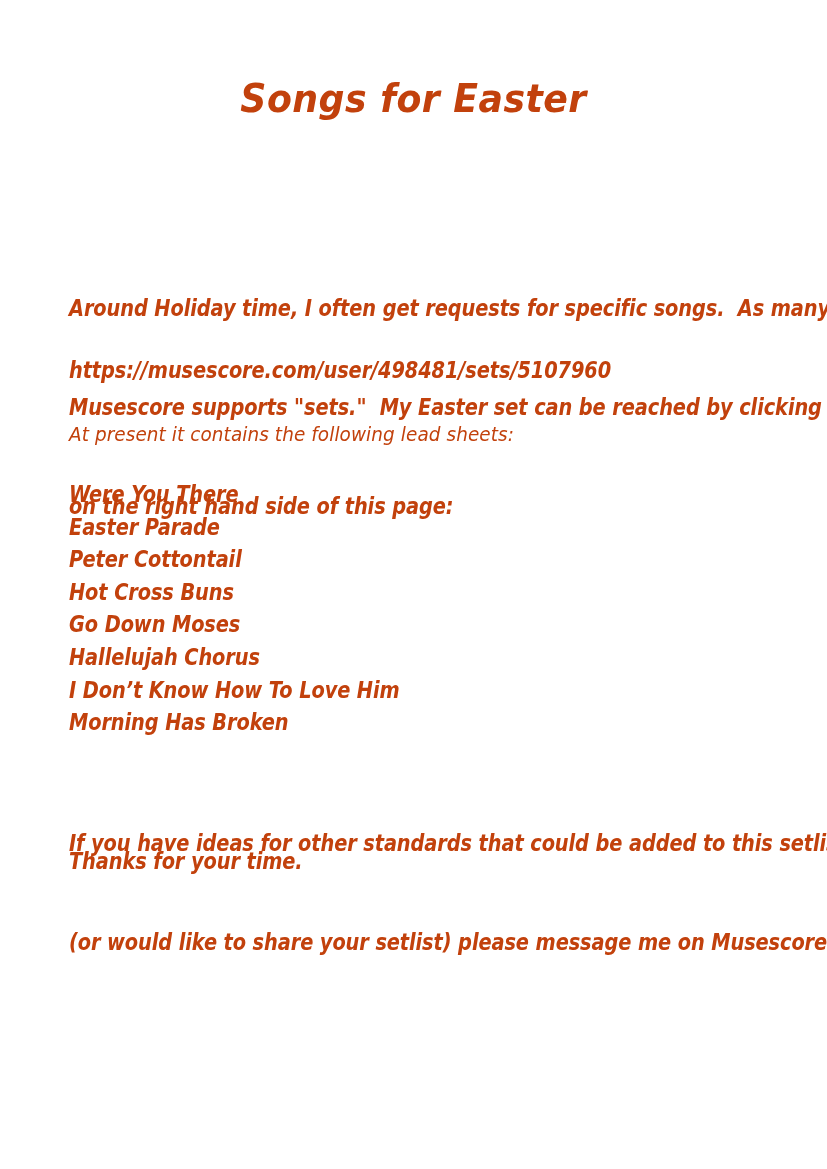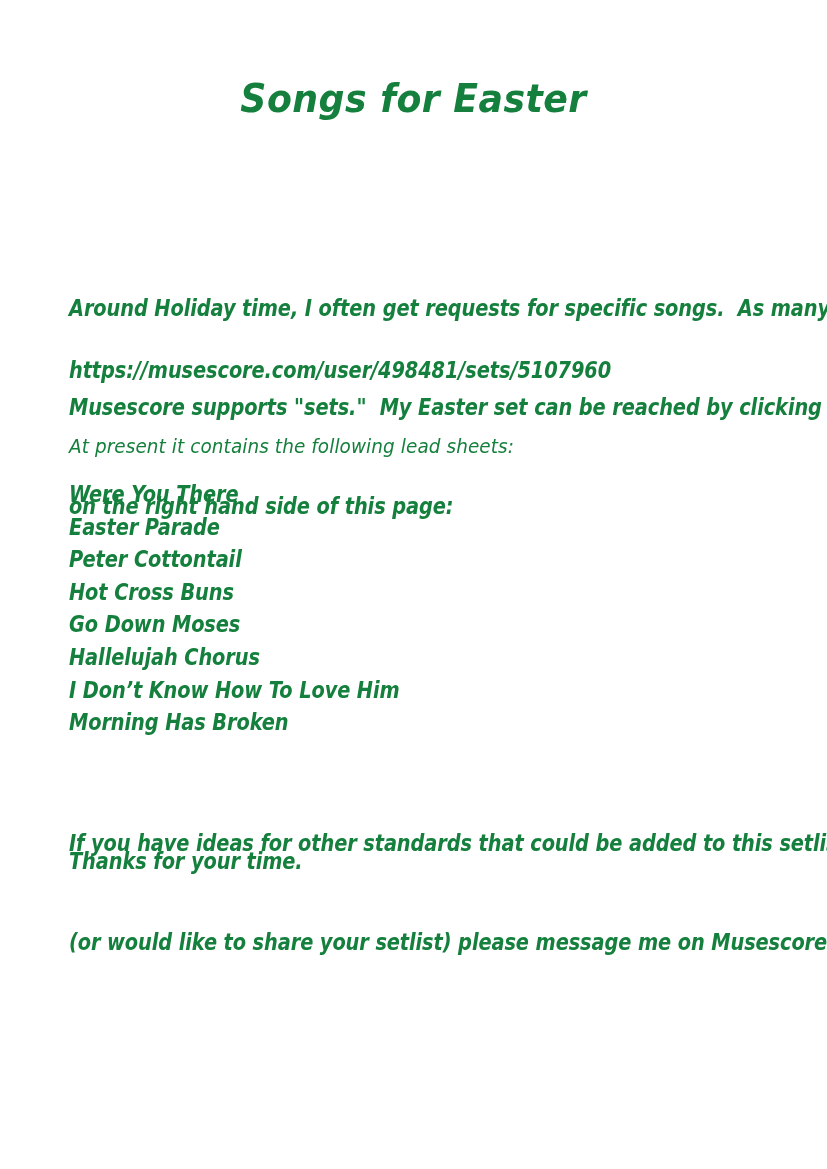--- a/index.html
+++ b/index.html
@@ -9,21 +9,21 @@
     background: #ffffff;
   }
 
   .page {
     position: relative;
     width: 827px;
     height: 1169px;
     margin: 0 auto;
     background: #ffffff;
     overflow: hidden;
-    color: #15803d;
+    color: #c2410c;
     -webkit-font-smoothing: antialiased;
   }
 
   
   .doc-title {
     position: absolute;
     left: 0;
     top: 50px;
     width: 827px;
     text-align: center;
@@ -94,21 +94,21 @@
     line-height: 32.6px;
     letter-spacing: -0.1px;
     white-space: pre;
     transform: scaleX(0.86);
     transform-origin: left top;
   }
 
   
   .block-intro    { position: absolute; left: 0;  top: 0;   }
   .block-url      { position: absolute; left: 0;  top: 128px; }
-  .block-note     { position: absolute; left: 0;  top: 204px; }
+  .block-note     { position: absolute; left: 0;  top: 192px; }
   .block-songs    { position: absolute; left: 0;  top: 252px; }
   .block-closing  { position: absolute; left: 0;  top: 535px; }
   .block-thanks   { position: absolute; left: 0;  top: 619px; }
 </style>
 </head>
 <body>
 
 <div class="page">
 
   <h1 class="doc-title">Songs for Easter</h1>

